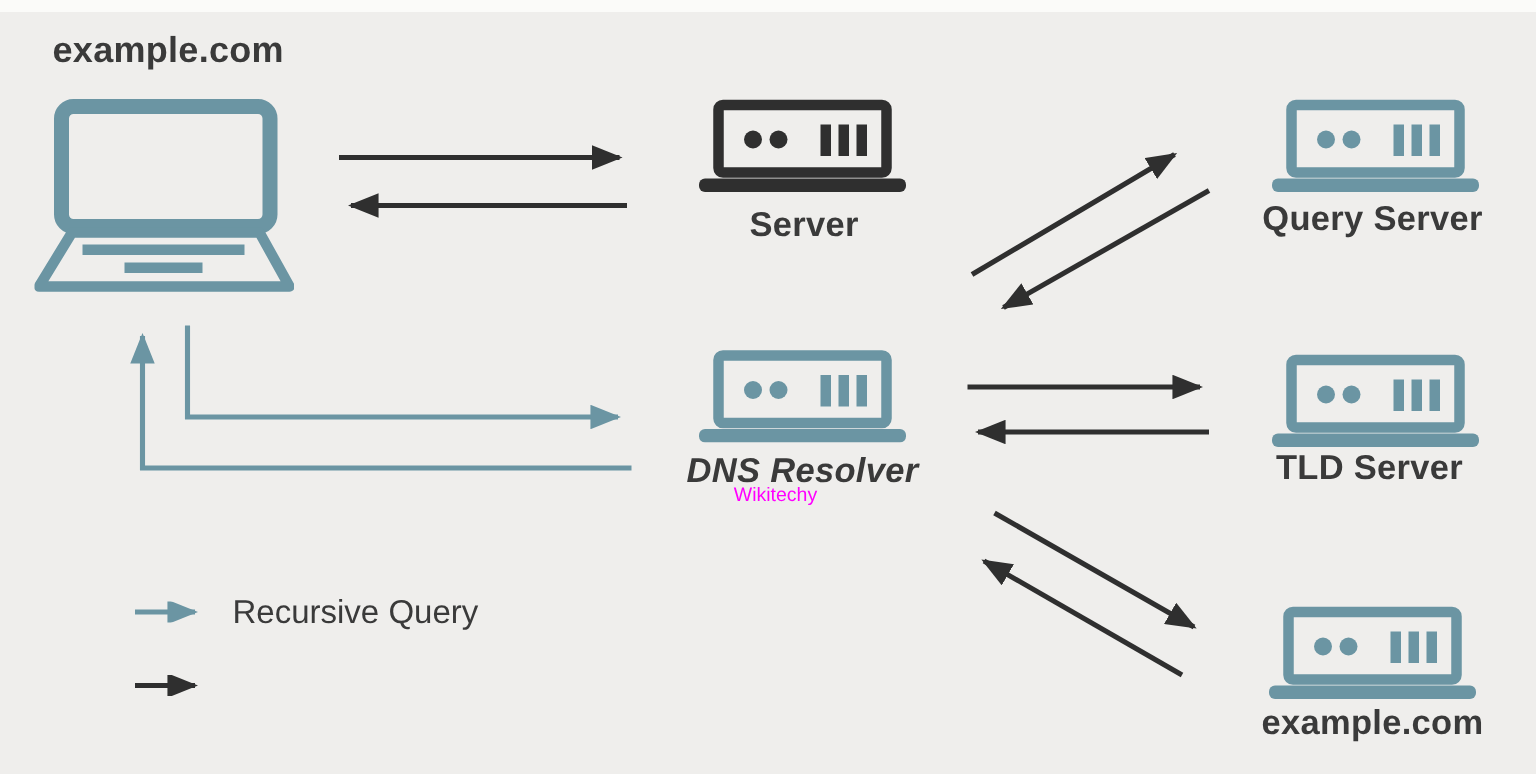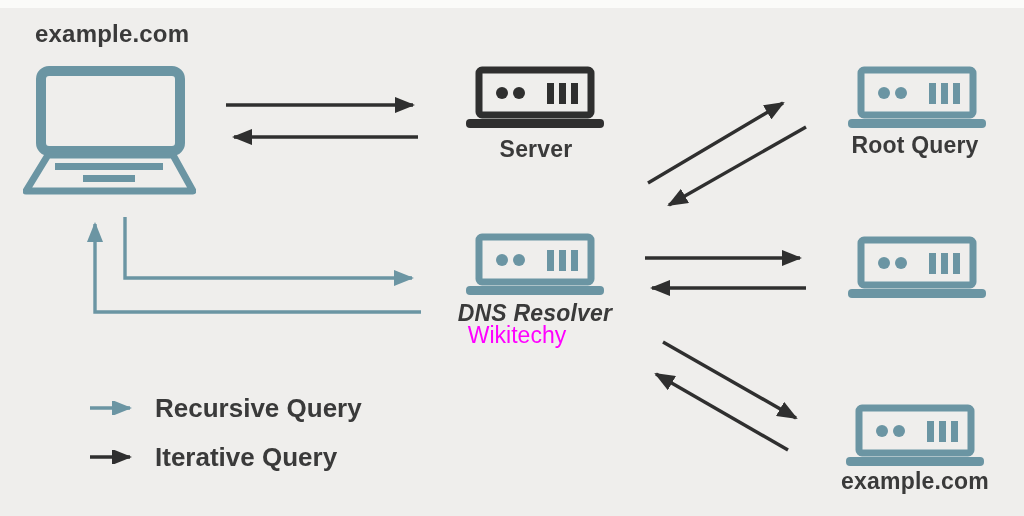--- a/index.html
+++ b/index.html
@@ -47,38 +47,38 @@
     left:35px; top:20px;
     font-size:24px;
     font-weight:600;
     color:var(--label-text);
     letter-spacing:0.2px;
   }
   .watermark{
     position:absolute;
     transform:translateX(-50%);
     left:517px; top:322px;
-    font-size:23px;
+    font-size:13px;
     font-weight:500;
     color:var(--watermark);
     white-space:nowrap;
   }
   .legend-row{
     position:absolute;
     left:88px;
     display:flex;
     align-items:center;
     gap:17px;
     height:26px;
   }
   .legend-row.r1{top:395px;}
   .legend-row.r2{top:444px;}
   .legend-label{
-    font-size:26px;
-    font-weight:700;
+    font-size:22px;
+    font-weight:400;
     color:var(--label-text);
     white-space:nowrap;
   }
 </style>
 </head>
 <body>
 
 <div class="canvas">
 
   <div class="top-edge"></div>
@@ -130,21 +130,21 @@
 
   <svg class="abs" style="left:848px; top:66px;" width="138" height="62" viewBox="0 0 138 62" aria-hidden="true">
     <rect class="icon-teal" x="13" y="4" width="112" height="45" rx="3" fill="none" stroke-width="7"></rect>
     <circle class="icon-teal-fill" cx="36" cy="27" r="6"></circle>
     <circle class="icon-teal-fill" cx="53" cy="27" r="6"></circle>
     <rect class="icon-teal-fill" x="81" y="17" width="7" height="21"></rect>
     <rect class="icon-teal-fill" x="93" y="17" width="7" height="21"></rect>
     <rect class="icon-teal-fill" x="105" y="17" width="7" height="21"></rect>
     <rect class="icon-teal-fill" x="0" y="53" width="138" height="9" rx="4"></rect>
   </svg>
-  <div class="node-label" style="left:915px; top:132px;">Root Query</div>
+  <div class="node-label" style="left:915px; top:132px;">Query Server</div>
 
   <svg class="abs" style="left:466px; top:233px;" width="138" height="62" viewBox="0 0 138 62" aria-hidden="true">
     <rect class="icon-teal" x="13" y="4" width="112" height="45" rx="3" fill="none" stroke-width="7"></rect>
     <circle class="icon-teal-fill" cx="36" cy="27" r="6"></circle>
     <circle class="icon-teal-fill" cx="53" cy="27" r="6"></circle>
     <rect class="icon-teal-fill" x="81" y="17" width="7" height="21"></rect>
     <rect class="icon-teal-fill" x="93" y="17" width="7" height="21"></rect>
     <rect class="icon-teal-fill" x="105" y="17" width="7" height="21"></rect>
     <rect class="icon-teal-fill" x="0" y="53" width="138" height="9" rx="4"></rect>
   </svg>
@@ -153,20 +153,21 @@
 
   <svg class="abs" style="left:848px; top:236px;" width="138" height="62" viewBox="0 0 138 62" aria-hidden="true">
     <rect class="icon-teal" x="13" y="4" width="112" height="45" rx="3" fill="none" stroke-width="7"></rect>
     <circle class="icon-teal-fill" cx="36" cy="27" r="6"></circle>
     <circle class="icon-teal-fill" cx="53" cy="27" r="6"></circle>
     <rect class="icon-teal-fill" x="81" y="17" width="7" height="21"></rect>
     <rect class="icon-teal-fill" x="93" y="17" width="7" height="21"></rect>
     <rect class="icon-teal-fill" x="105" y="17" width="7" height="21"></rect>
     <rect class="icon-teal-fill" x="0" y="53" width="138" height="9" rx="4"></rect>
   </svg>
+  <div class="node-label" style="left:913px; top:298px;">TLD Server</div>
 
   <svg class="abs" style="left:846px; top:404px;" width="138" height="62" viewBox="0 0 138 62" aria-hidden="true">
     <rect class="icon-teal" x="13" y="4" width="112" height="45" rx="3" fill="none" stroke-width="7"></rect>
     <circle class="icon-teal-fill" cx="36" cy="27" r="6"></circle>
     <circle class="icon-teal-fill" cx="53" cy="27" r="6"></circle>
     <rect class="icon-teal-fill" x="81" y="17" width="7" height="21"></rect>
     <rect class="icon-teal-fill" x="93" y="17" width="7" height="21"></rect>
     <rect class="icon-teal-fill" x="105" y="17" width="7" height="21"></rect>
     <rect class="icon-teal-fill" x="0" y="53" width="138" height="9" rx="4"></rect>
   </svg>
@@ -175,16 +176,15 @@
   <div class="legend-row r1">
     <svg width="50" height="14" viewBox="0 0 50 14" aria-hidden="true">
       <line class="ln ln-teal" x1="2" y1="7" x2="42" y2="7" marker-end="url(#ah-teal)"></line>
     </svg>
     <span class="legend-label">Recursive Query</span>
   </div>
   <div class="legend-row r2">
     <svg width="50" height="14" viewBox="0 0 50 14" aria-hidden="true">
       <line class="ln ln-dark" x1="2" y1="7" x2="42" y2="7" marker-end="url(#ah-dark)"></line>
     </svg>
-    <span class="legend-label">Iterative Query</span>
   </div>
 
 </div>
 
 </body></html>

